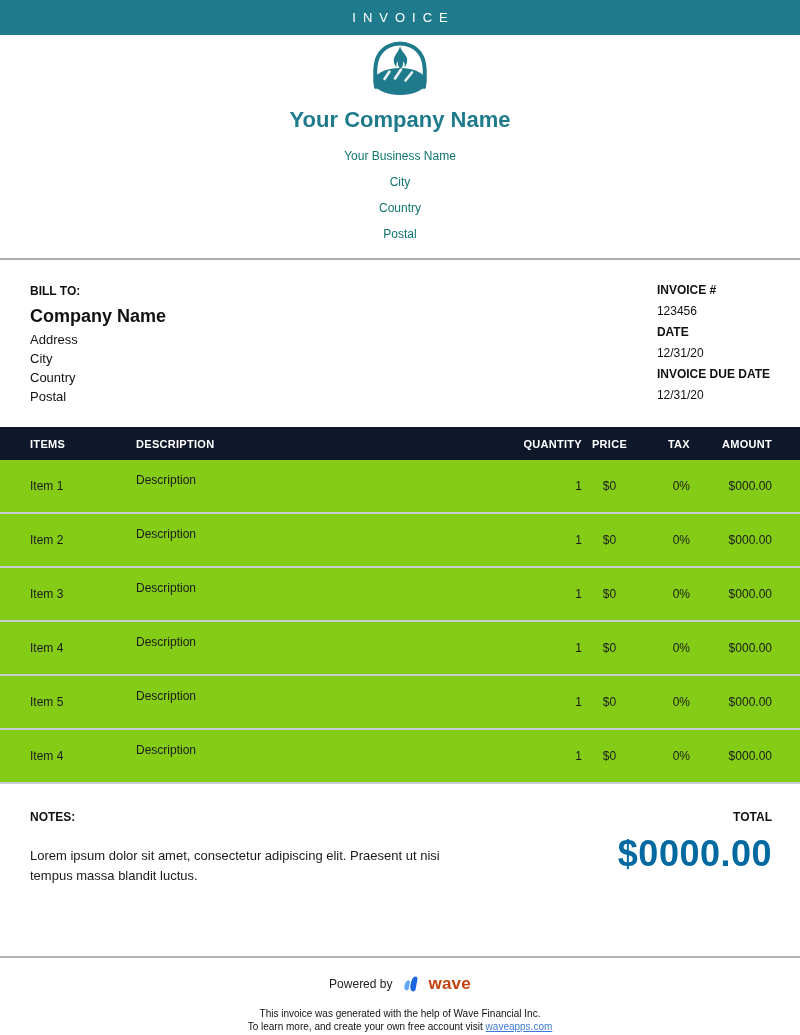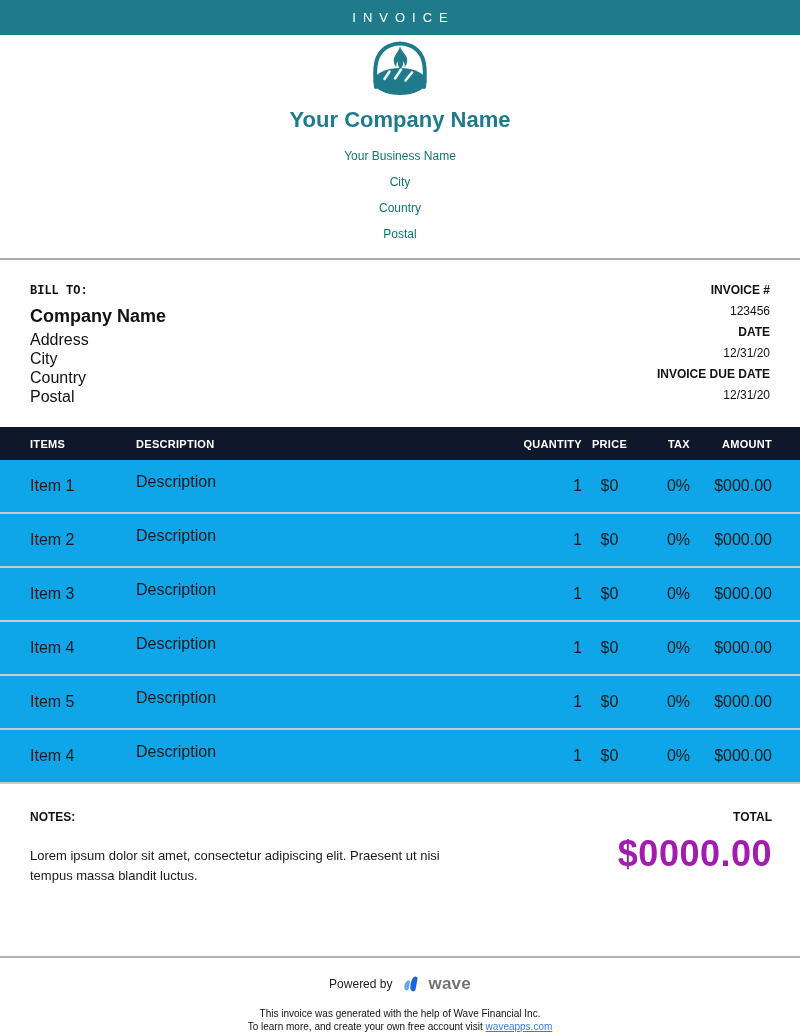--- a/index.html
+++ b/index.html
@@ -14,54 +14,54 @@
   
   .company-block { text-align:center; padding-top:0; }
   .logo-wrap { display:inline-block; height:64px; }
   .company-name { color:#1F7B8C; font-size:22px; font-weight:700; margin-top:4px; }
   .company-line { font-size:12px; color:#0f766e; margin-top:14px; line-height:12px; }
   .company-line.first { margin-top:17px; }
   .divider { height:2px; background:#ACACAC; margin-top:18px; }
 
   
   .bill-section { display:flex; justify-content:space-between; padding:24px 30px 0 30px; }
-  .bill-to-label { font-size:12px; font-weight:700;font-family:Liberation Mono, monospace; }
+  .bill-to-label { font-size:12px; font-weight:700; }
   .bill-company { font-size:18px; font-weight:700; margin-top:8px; }
-  .bill-line { font-size:16px; margin-top:7px; line-height:12px; }
-  .meta-col { text-align:right;margin-left:27px; }
+  .bill-line { font-size:13px; margin-top:7px; line-height:12px; }
+  .meta-col { text-align:left;margin-left:27px; }
   .meta-label { font-size:12px; font-weight:700; margin-top:9px; line-height:12px; }
   .meta-label.first { margin-top:0; }
   .meta-value { font-size:12px; margin-top:9px; line-height:12px; }
 
   
   .items-table { margin-top:24px; }
   .grid-row { display:grid; grid-template-columns:30px 106px 1fr 76px 55px 53px 82px 28px; }
   .thead { background:#0f172a; height:33px; align-items:center; color:#fff; font-size:11px; font-weight:700; letter-spacing:0.3px; }
-  .trow { height:54px; background:#0ea5e9; align-items:center; border-bottom:2px solid #C9CBD1; font-size:16px; color:#1a1a1a; }
+  .trow { height:54px; background:#84cc16; align-items:center; border-bottom:2px solid #C9CBD1; font-size:12px; color:#1a1a1a; }
   .c-items { grid-column:2; }
   .c-desc { grid-column:3; }
   .trow .c-desc { align-self:start; padding-top:13px; }
   .c-qty { grid-column:4; text-align:right; }
   .c-price { grid-column:5; text-align:center; }
   .c-tax { grid-column:6; text-align:right; }
   .c-amount { grid-column:7; text-align:right; }
 
   
   .notes-section { display:flex; justify-content:space-between; padding:26px 28px 0 30px; }
   .notes-label { font-size:12px; font-weight:700; }
   .notes-text { font-size:13px; line-height:20px; margin-top:22px; width:445px; color:#1a1a1a; }
   .total-col { text-align:right; }
   .total-label { font-size:12px; font-weight:700; }
-  .total-value { color:#a21caf; font-size:36px; font-weight:700; margin-top:9px; letter-spacing:0.5px; }
+  .total-value { color:#0369a1; font-size:36px; font-weight:700; margin-top:9px; letter-spacing:0.5px; }
 
   
   .footer-divider { height:2px; background:#B3B3B3; margin-top:70px; }
   .powered { display:flex; align-items:center; justify-content:center; gap:7px; margin-top:16px; }
   .powered-text { font-size:12px; color:#222; }
-  .wave-word { font-weight:700; font-size:17px; color:#737373; letter-spacing:0.2px; }
+  .wave-word { font-weight:700; font-size:17px; color:#c2410c; letter-spacing:0.2px; }
   .footer-lines { text-align:center; font-size:10px; margin-top:13px; line-height:13px; color:#111; }
   .footer-link { color:#3E7BD6; text-decoration:underline; cursor:pointer; }
 </style>
 </head>
 <body>
 
 <div class="page">
 
   <div class="banner">
     <span class="banner-title">INVOICE</span>

